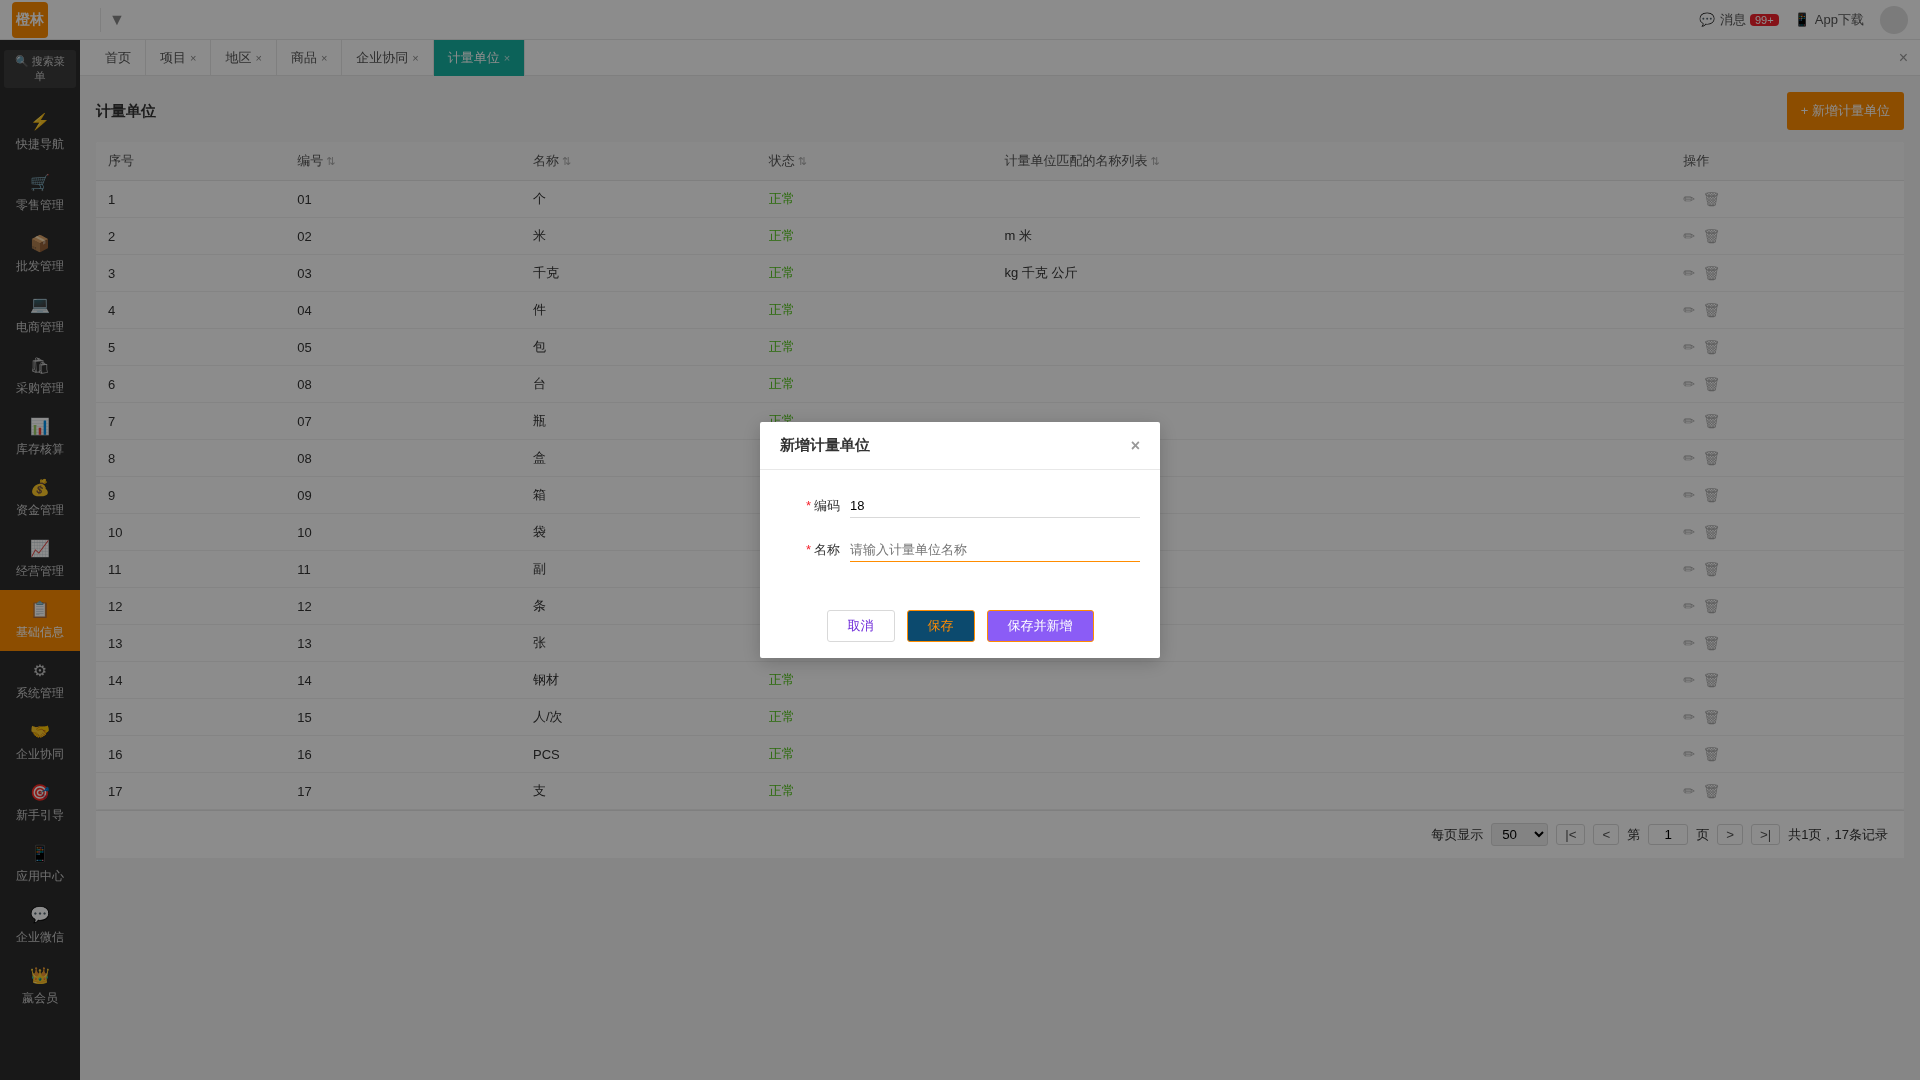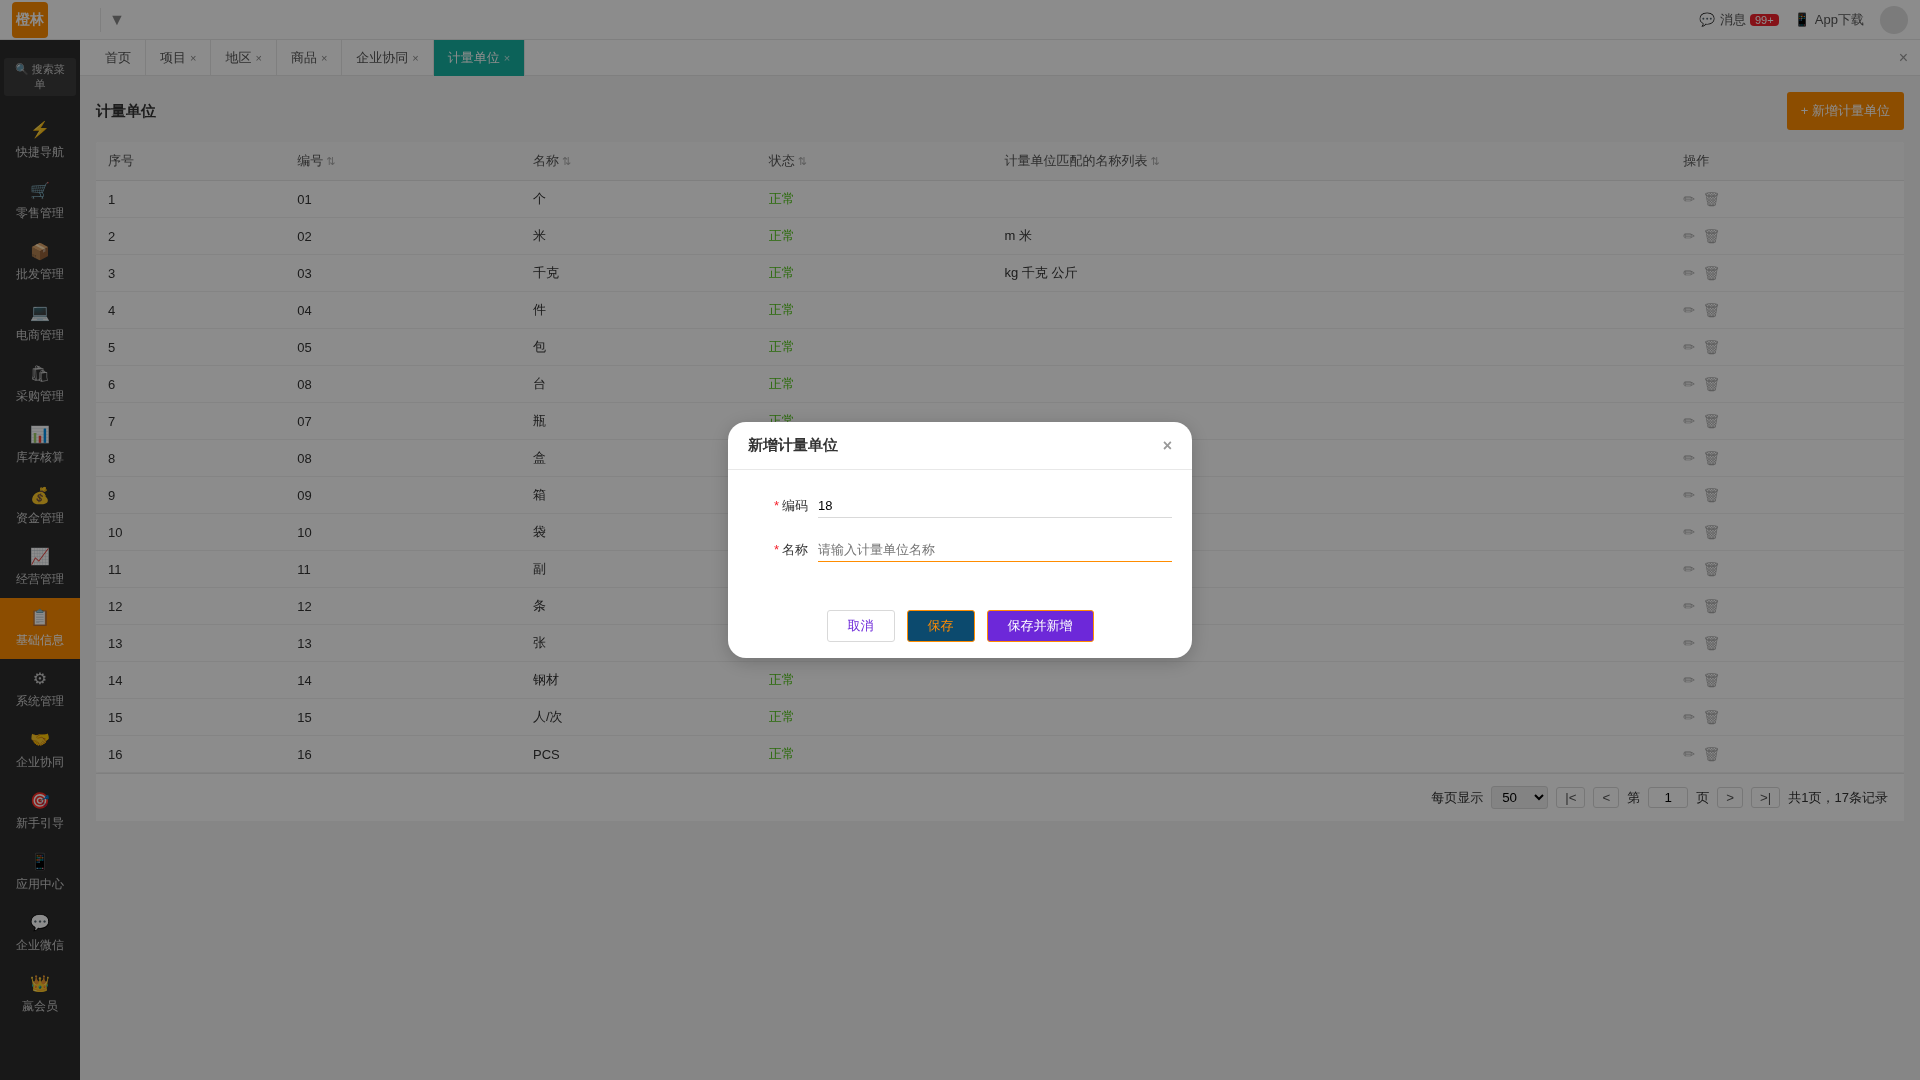--- a/index.html
+++ b/index.html
@@ -12,21 +12,21 @@
     .logo-icon { width: 36px; height: 36px; background: #ff8c00; border-radius: 4px; display: flex; align-items: center; justify-content: center; color: #fff; font-weight: bold; font-size: 14px; }
     .top-bar-right { display: flex; align-items: center; gap: 16px; }
     .top-bar-btn { display: flex; align-items: center; gap: 4px; font-size: 13px; color: #555; cursor: pointer; }
     .badge { background: #f5222d; color: #fff; border-radius: 4px; padding: 0 5px; font-size: 11px; }
     .avatar { width: 28px; height: 28px; background: #e0e0e0; border-radius: 50%; }
 
     
     .main-layout { display: flex; flex: 1; overflow: hidden; }
 
     
-    .sidebar { width: 80px; background: #2c2c2c; display: flex; flex-direction: column; align-items: center; padding-top: 8px; flex-shrink: 0; }
+    .sidebar { width: 80px; background: #2c2c2c; display: flex; flex-direction: column; align-items: center; padding-top: 0; flex-shrink: 0; }
     .sidebar-item { width: 100%; padding: 10px 4px; display: flex; flex-direction: column; align-items: center; gap: 3px; cursor: pointer; color: #ccc; font-size: 12px; text-align: center; }
     .sidebar-item.active { background: #ff8c00; color: #fff; }
     .sidebar-item .s-icon { font-size: 16px; margin-bottom: 2px; }
     .search-box-side { width: 72px; background: #3d3d3d; border-radius: 3px; padding: 4px 6px; color: #ccc; font-size: 11px; text-align: center; margin-bottom: 4px; }
 
     
     .content-area { flex: 1; display: flex; flex-direction: column; overflow: hidden; }
 
     
     .tab-bar { height: 36px; background: #fff; display: flex; align-items: center; border-bottom: 1px solid #e8e8e8; padding-left: 11px; flex-shrink: 0; }
@@ -54,33 +54,33 @@
     
     .pagination { display: flex; align-items: center; justify-content: flex-end; padding: 12px 16px; background: #fff; border-top: 1px solid #e8e8e8; gap: 8px; font-size: 13px; }
     .pagination select { border: 1px solid #d9d9d9; padding: 2px 6px; border-radius: 3px; }
     .pagination-btn { border: 1px solid #d9d9d9; background: #fff; padding: 2px 8px; border-radius: 3px; cursor: pointer; color: #555; }
     .pagination-input { width: 40px; text-align: center; border: 1px solid #d9d9d9; padding: 2px 4px; border-radius: 3px; }
 
     
     .overlay { position: fixed; top: 0; left: 0; width: 1920px; height: 1080px; background: rgba(0,0,0,0.45); display: flex; align-items: center; justify-content: center; z-index: 1000; }
 
     
-    .modal { background: #fff; border-radius: 18px; width: 464px; box-shadow: 0 4px 20px rgba(0,0,0,0.2); overflow: hidden; }
+    .modal { background: #fff; border-radius: 2px; width: 400px; box-shadow: 0 4px 20px rgba(0,0,0,0.2); overflow: hidden; }
     .modal-header { padding: 14px 20px; border-bottom: 1px solid #e8e8e8; display: flex; justify-content: space-between; align-items: center; font-size: 15px; font-weight: bold; }
     .modal-close { cursor: pointer; color: #999; font-size: 16px; }
     .modal-body { padding: 24px 20px 16px; }
     .form-row { display: flex; align-items: center; margin-bottom: 20px; }
     .form-label { width: 60px; text-align: right; margin-right: 10px; font-size: 13px; color: #333; }
     .form-label .required { color: #f5222d; margin-right: 3px; }
     .form-input { flex: 1; border: none; border-bottom: 1px solid #d9d9d9; padding: 4px 0; font-size: 13px; outline: none; }
     .form-input.active { border-bottom-color: #ff8c00; }
     .modal-footer { padding: 12px 20px 16px; display: flex; justify-content: center; gap: 12px; }
     .btn-cancel { border: 1px solid #d9d9d9; background: #fff; padding: 6px 20px; border-radius: 3px; cursor: pointer; font-size: 13px; color: #6d28d9; }
     .btn-save { background: #0c4a6e; border: 1px solid #ff8c00; color: #ff8c00; padding: 6px 20px; border-radius: 3px; cursor: pointer; font-size: 13px; }
-    .btn-save-new { background: #6d28d9; border: 1px solid #ff8c00; color: #fff; padding: 4px 20px; border-radius: 3px; cursor: pointer; font-size: 13px; }
+    .btn-save-new { background: #8b5cf6; border: 1px solid #ff8c00; color: #fff; padding: 4px 20px; border-radius: 3px; cursor: pointer; font-size: 13px; }
 
     .col-sort { cursor: pointer; }
     .col-sort::after { content: ' ⇅'; font-size: 11px; color: #aaa; }
   </style>
 </head>
 <body>
 
 <div class="top-bar">
   <div class="top-bar-left">
     <div class="logo-area">
@@ -420,20 +420,33 @@
       <td>PCS</td>
       <td><span class="status-normal">正常</span></td>
       <td></td>
       <td>
         <div class="action-icons">
           <span title="编辑">✏</span>
           <span title="删除">🗑</span>
         </div>
       </td>
     </tr>
+              <tr>
+      <td>17</td>
+      <td>17</td>
+      <td>支</td>
+      <td><span class="status-normal">正常</span></td>
+      <td></td>
+      <td>
+        <div class="action-icons">
+          <span title="编辑">✏</span>
+          <span title="删除">🗑</span>
+        </div>
+      </td>
+    </tr>
             </tbody>
         </table>
       </div>
 
       <div class="pagination">
         <span>每页显示</span>
         <select>
           <option>50</option>
           <option>10</option>
           <option>20</option>

